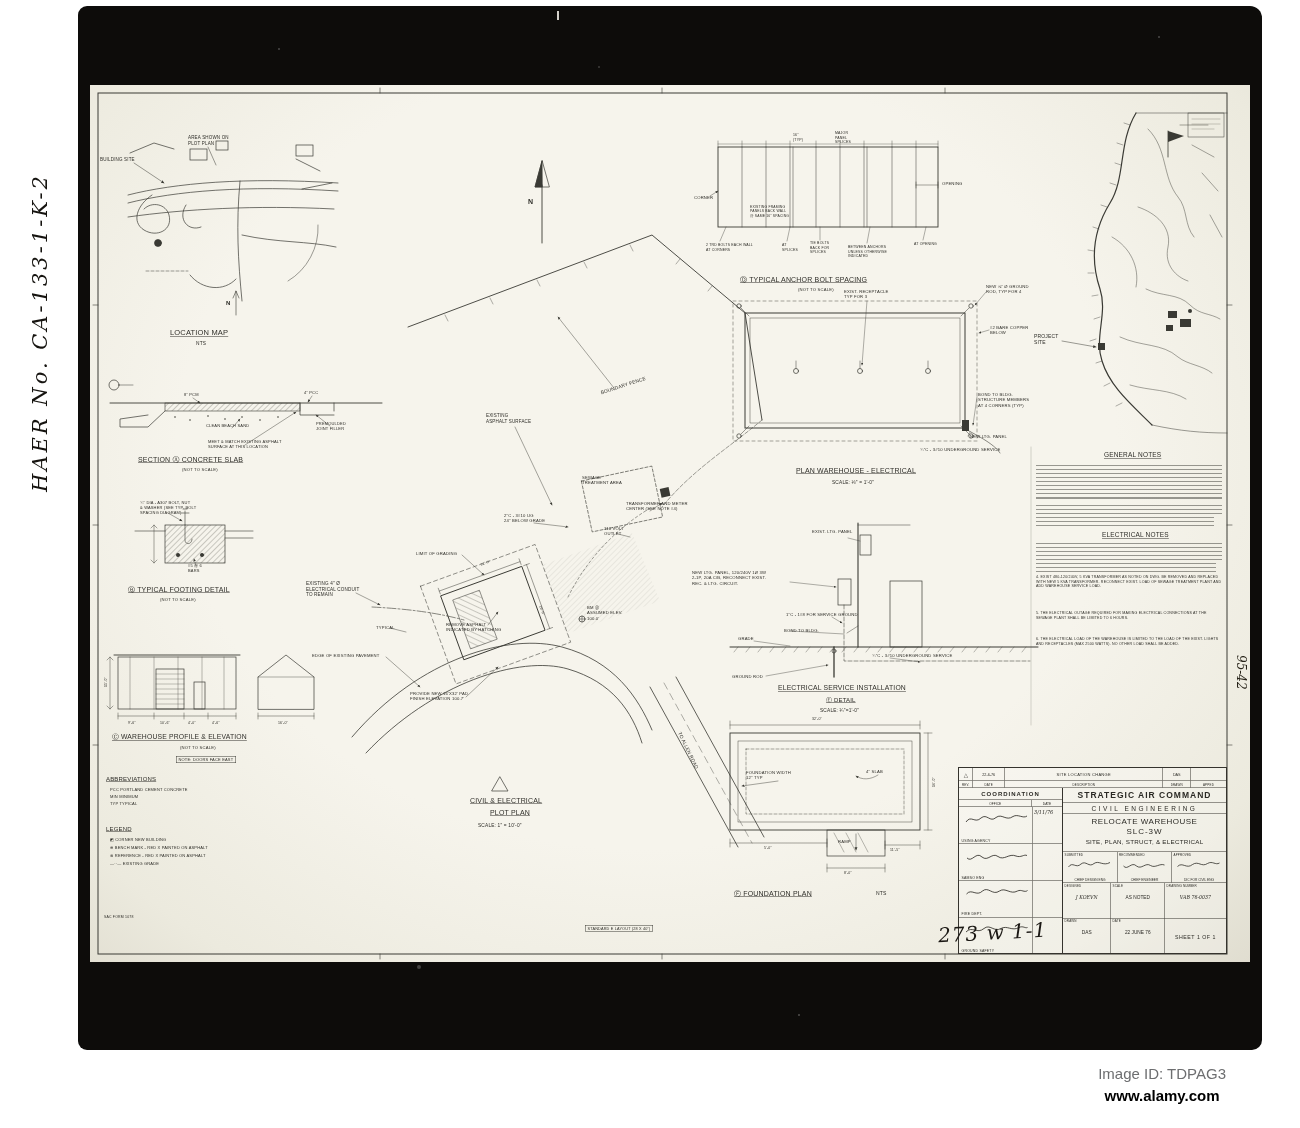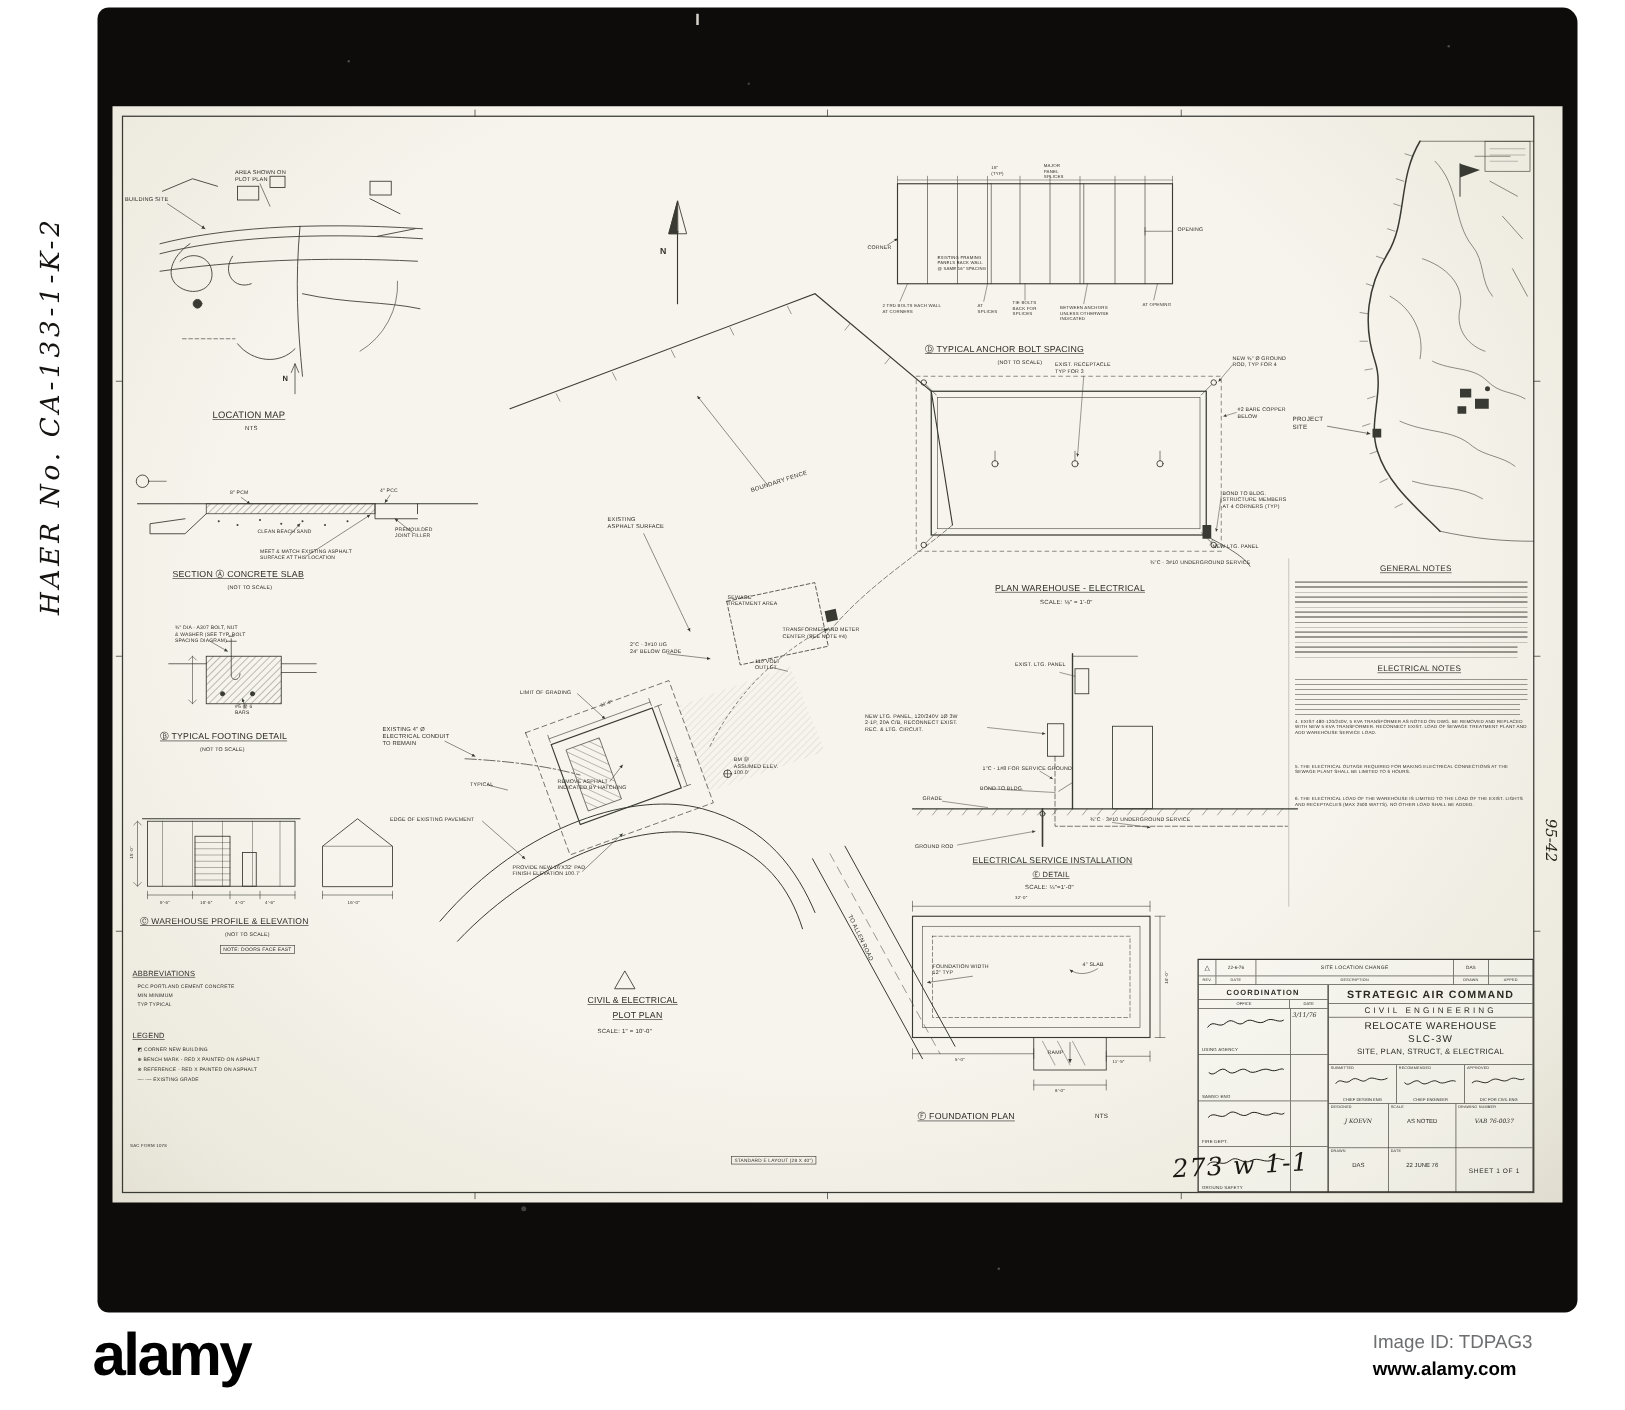--- a/index.html
+++ b/index.html
@@ -93,21 +93,21 @@
   .tb-meta .lab { position:absolute; left:3px; top:2px; font-size:6px; letter-spacing:.3px; }
   .tb-meta .val { position:absolute; left:0; right:0; top:22px; text-align:center; font-size:9.5px; }
   .tb-meta .val.hand { font-family:"DejaVu Serif", serif; font-style:italic; }
   .tb-meta .sheetcell { position:absolute; left:0; right:0; top:50%; transform:translateY(-50%);
                         text-align:center; font-size:10.5px; letter-spacing:1px; }
 
   
   .alamy-bar { position:absolute; left:0; top:1053px; width:1300px; height:75px; background:#ffffff; }
   .alamy-logo { position:absolute; left:74px; top:4px; font-weight:bold; font-size:48px;
                 letter-spacing:-2px; color:#000; }
-  .alamy-meta { position:absolute; right:74px; top:12px; text-align:left; }
+  .alamy-meta { position:absolute; right:74px; top:12px; text-align:center; }
   .alamy-id { font-size:15px; color:#6d6e70; }
   .alamy-url { font-size:15px; color:#000; font-weight:bold; margin-top:5px; }
 </style>
 </head>
 <body>
 
 <div class="page">
 
   <div class="haer">HAER No. CA-133-1-K-2</div>
 
@@ -608,20 +608,19 @@
       <div class="ann" style="left: 2028px; top: 732px; font-size: 13px; text-decoration: underline;">GENERAL NOTES</div>
       <div class="ann" style="left: 2024px; top: 892px; font-size: 13px; text-decoration: underline;">ELECTRICAL NOTES</div>
       <div class="ann" style="left: 1892px; top: 980px; font-size: 7.2px; width: 372px;">4. EXIST 480-120/240V, 5 KVA TRANSFORMER AS NOTED ON DWG. BE REMOVED AND REPLACED WITH NEW 5 KVA TRANSFORMER. RECONNECT EXIST. LOAD OF SEWAGE TREATMENT PLANT AND ADD WAREHOUSE SERVICE LOAD.</div>
       <div class="ann" style="left: 1892px; top: 1052px; font-size: 7.2px; width: 372px;">5. THE ELECTRICAL OUTAGE REQUIRED FOR MAKING ELECTRICAL CONNECTIONS AT THE SEWAGE PLANT SHALL BE LIMITED TO 6 HOURS.</div>
       <div class="ann" style="left: 1892px; top: 1104px; font-size: 7.2px; width: 372px;">6. THE ELECTRICAL LOAD OF THE WAREHOUSE IS LIMITED TO THE LOAD OF THE EXIST. LIGHTS AND RECEPTACLES (MAX 2500 WATTS). NO OTHER LOAD SHALL BE ADDED.</div>
       <div class="ann" style="left: 28px; top: 1660px; font-size: 7px;">SAC FORM 1078</div>
       <div class="ann" style="left: 990px; top: 1680px; font-size: 7.6px; border: 1px solid rgb(58, 58, 52); padding: 1px 4px;">STANDARD E LAYOUT (28 X 40")</div>
     </div>
 
   <div class="alamy-bar">
-    <div class="alamy-logo">alamy</div>
     <div class="alamy-meta">
       <div class="alamy-id">Image ID: TDPAG3</div>
       <div class="alamy-url">www.alamy.com</div>
     </div>
   </div>
 
 </div>
 
 </body></html>

